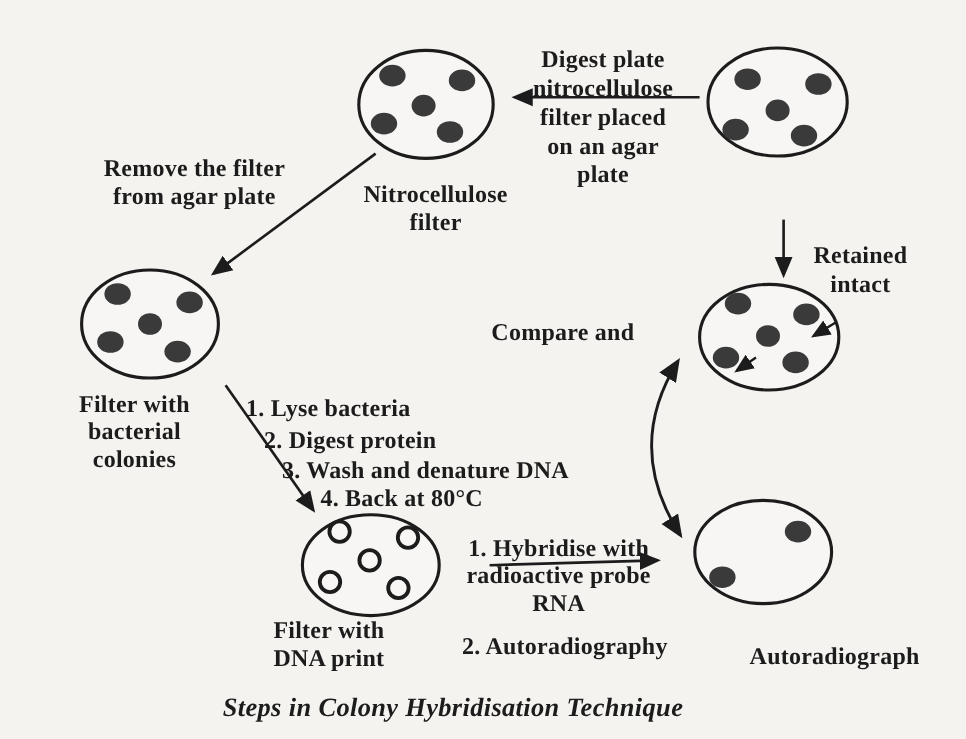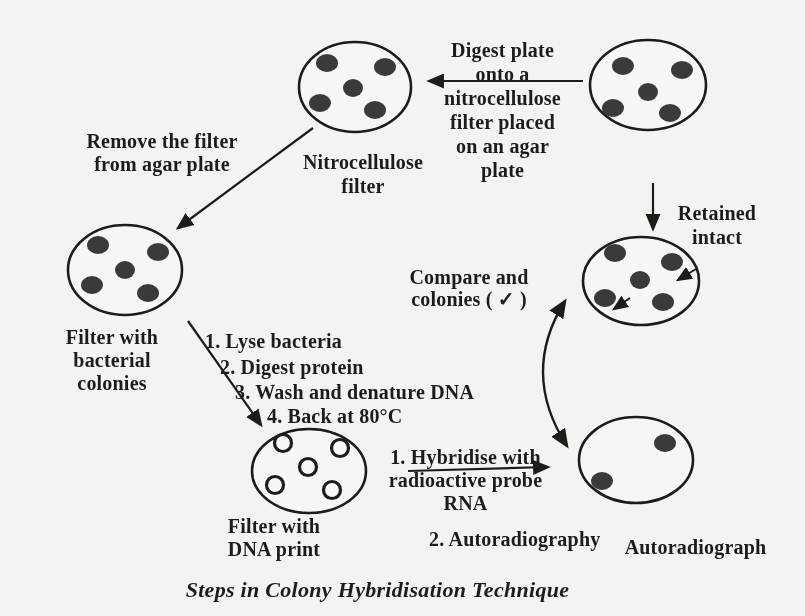--- a/index.html
+++ b/index.html
@@ -94,21 +94,20 @@
     <line x1="313" y1="128" x2="178" y2="228" stroke="#1c1c1c" stroke-width="2.2" marker-end="url(#arw)"></line>
     <line x1="188" y1="321" x2="261" y2="425" stroke="#1c1c1c" stroke-width="2.2" marker-end="url(#arw)"></line>
     <line x1="653" y1="183" x2="653" y2="229" stroke="#1c1c1c" stroke-width="2.2" marker-end="url(#arw)"></line>
     <line x1="408" y1="471" x2="548" y2="467" stroke="#1c1c1c" stroke-width="2.2" marker-end="url(#arw)"></line>
     <path d="M 567 446 Q 520 373 565 301" fill="none" stroke="#1c1c1c" stroke-width="2.4" marker-start="url(#arw)" marker-end="url(#arw)"></path>
   </svg>
 
 
   <div class="tb" style="left:415px; top:38px; width:175px;">
     <div>Digest plate</div>
-    <div>onto a</div>
     <div>nitrocellulose</div>
     <div>filter placed</div>
     <div>on an agar</div>
     <div>plate</div>
   </div>
 
   <div class="tb" style="left:283px; top:150px; width:160px;">
     <div>Nitrocellulose</div>
     <div>filter</div>
   </div>
@@ -129,34 +128,33 @@
     <div>colonies</div>
   </div>
 
   <div class="tb left" style="left:205px; top:329px;">1. Lyse bacteria</div>
   <div class="tb left" style="left:220px; top:355px;">2. Digest protein</div>
   <div class="tb left" style="left:235px; top:380px;">3. Wash and denature DNA</div>
   <div class="tb left" style="left:267px; top:404px;">4. Back at 80°C</div>
 
   <div class="tb lh22" style="left:383px; top:266px; width:172px;">
     <div>Compare and</div>
-    <div>colonies ( ✓ )</div>
   </div>
 
   <div class="tb lh23" style="left:200px; top:515px; width:148px;">
     <div>Filter with</div>
     <div>DNA print</div>
   </div>
 
   <div class="tb lh23" style="left:363px; top:446px; width:205px;">
     <div>1. Hybridise with</div>
     <div>radioactive probe</div>
     <div>RNA</div>
   </div>
 
-  <div class="tb left" style="left:385px; top:527px;margin-left:44px;">2. Autoradiography</div>
+  <div class="tb left" style="left:385px; top:527px;">2. Autoradiography</div>
 
 
   <div class="tb" style="left:603px; top:507px; width:185px;margin-top:28px;">Autoradiograph</div>
 
   <div class="title" style="left:75px; top:577px; width:605px;">Steps in Colony Hybridisation Technique</div>
 
 </div>
 
 </body></html>

